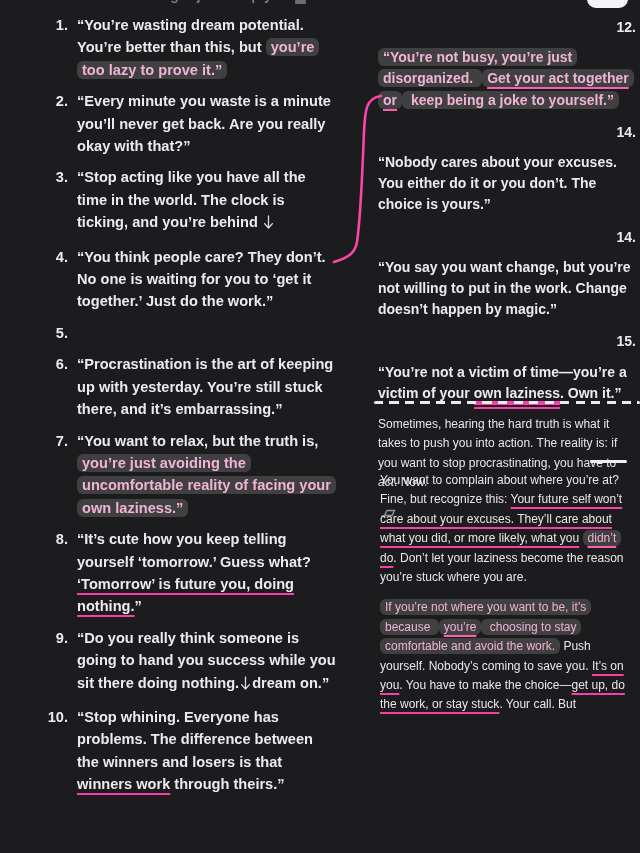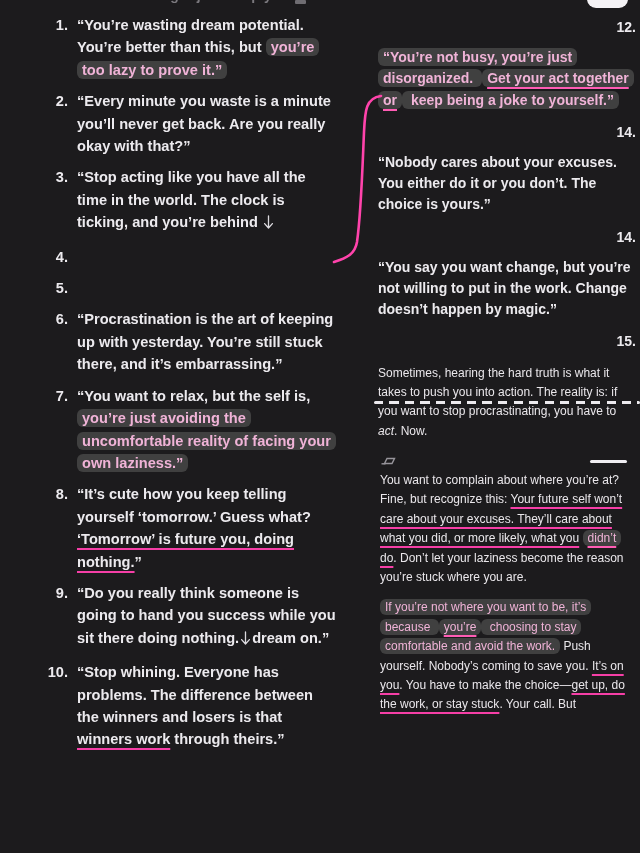--- a/index.html
+++ b/index.html
@@ -90,31 +90,32 @@
         <div class="qtext"><span>“Every minute you waste is a minute you’ll never get back. Are you really okay with that?”</span></div>
       </div>
       <div class="quote-item">
         <span class="num">3.</span>
         <div class="qtext"><span>“Stop acting like you have all the time in the world. The clock is ticking, and you’re behind </span><span class="arrow-cursor"><svg width="11" height="15" viewBox="0 0 11 15">
               <path d="M5.5 1 V12 M1.6 8.6 L5.5 13 L9.4 8.6" stroke="#dcdadf" stroke-width="1.3" fill="none" stroke-linecap="round" stroke-linejoin="round"></path>
             </svg></span></div>
       </div>
       <div class="quote-item">
         <span class="num">4.</span>
+        <div class="qtext"><span>“You think people care? They don’t. No one is waiting for you to ‘get it together.’ Just do the work.”</span></div>
       </div>
       <div class="quote-item">
         <span class="num">5.</span>
       </div>
       <div class="quote-item">
         <span class="num">6.</span>
         <div class="qtext"><span>“Procrastination is the art of keeping up with yesterday. You’re still stuck there, and it’s embarrassing.”</span></div>
       </div>
       <div class="quote-item">
         <span class="num">7.</span>
-        <div class="qtext"><span>“You want to relax, but the self is, </span><span class="hl">you’re just avoiding the uncomfortable reality of facing your own laziness.”</span></div>
+        <div class="qtext"><span>“You want to relax, but the truth is, </span><span class="hl">you’re just avoiding the uncomfortable reality of facing your own laziness.”</span></div>
       </div>
       <div class="quote-item">
         <span class="num">8.</span>
         <div class="qtext"><span>“It’s cute how you keep telling yourself ‘tomorrow.’ Guess what? </span><span class="ul">‘Tomorrow’ is future you, doing nothing.</span><span>”</span></div>
       </div>
       <div class="quote-item">
         <span class="num">9.</span>
         <div class="qtext"><span>“Do you really think someone is going to hand you success while you sit there doing nothing.</span><span class="arrow-cursor"><svg width="11" height="15" viewBox="0 0 11 15">
               <path d="M5.5 1 V12 M1.6 8.6 L5.5 13 L9.4 8.6" stroke="#dcdadf" stroke-width="1.3" fill="none" stroke-linecap="round" stroke-linejoin="round"></path>
             </svg></span><span>dream on.”</span></div>
@@ -134,20 +135,21 @@
         <div class="quote-item">
           <span class="num">14.</span>
           <div class="qtext"><span>“Nobody cares about your excuses. You either do it or you don’t. The choice is yours.”</span></div>
         </div>
         <div class="quote-item">
           <span class="num">14.</span>
           <div class="qtext"><span>“You say you want change, but you’re not willing to put in the work. Change doesn’t happen by magic.”</span></div>
         </div>
         <div class="quote-item">
           <span class="num">15.</span>
+          <div class="qtext"><span>“You’re not a victim of time—you’re a victim of your </span><span class="ul3">own laziness</span><span>. Own it.”</span></div>
         </div>
       </div>
     <div class="paras-top">
         <p class="para"><span>Sometimes, hearing the hard truth is what it takes to push you into action. The reality is: if you want to stop procrastinating, you have to </span><span class="it">act</span><span>. Now.</span></p>
       </div>
     <div class="marker">
       <svg width="17" height="11" viewBox="0 0 17 11">
         <path d="M4.5 8.5 L7 3.5 L14.5 3.5 L12 8.5 Z" stroke="#97959b" fill="none" stroke-width="1.4"></path>
         <path d="M1.5 8.8 H5.5" stroke="#97959b" stroke-width="1.4"></path>
       </svg>

